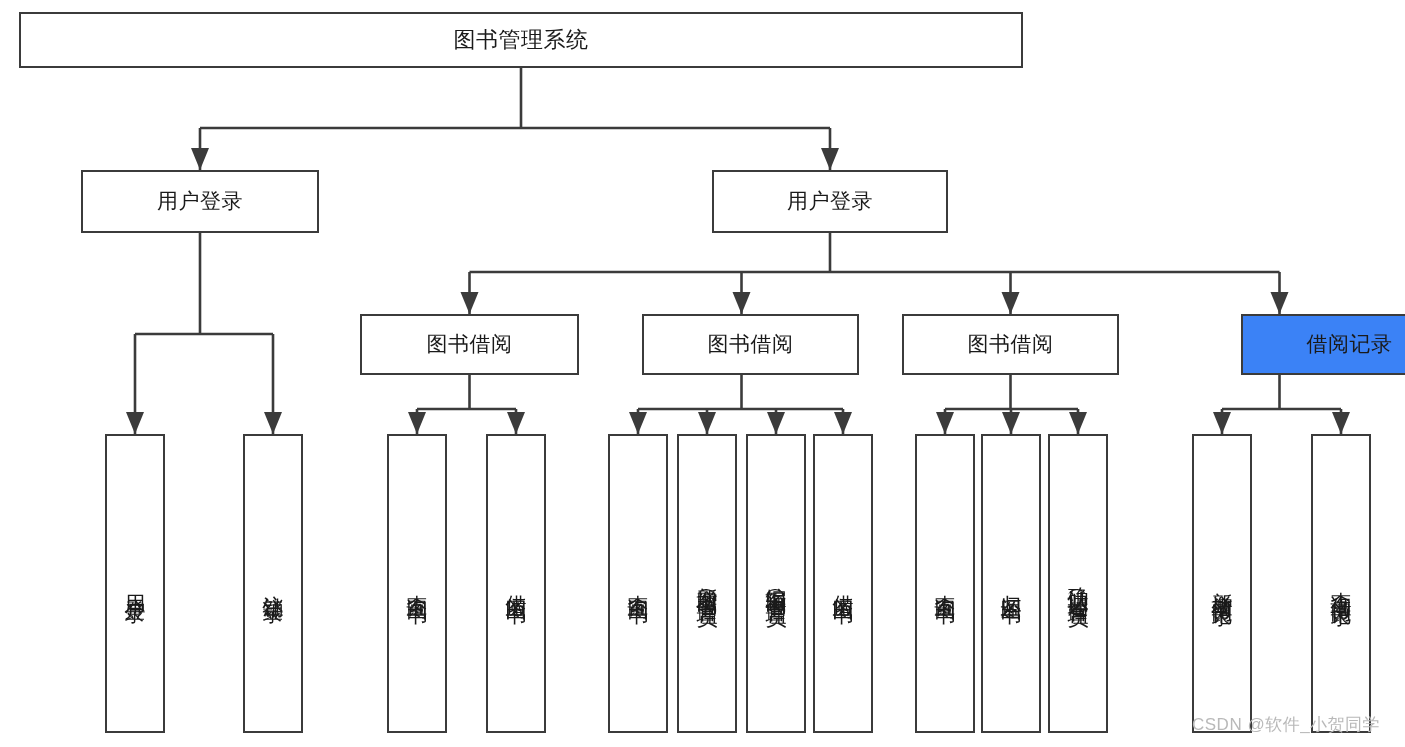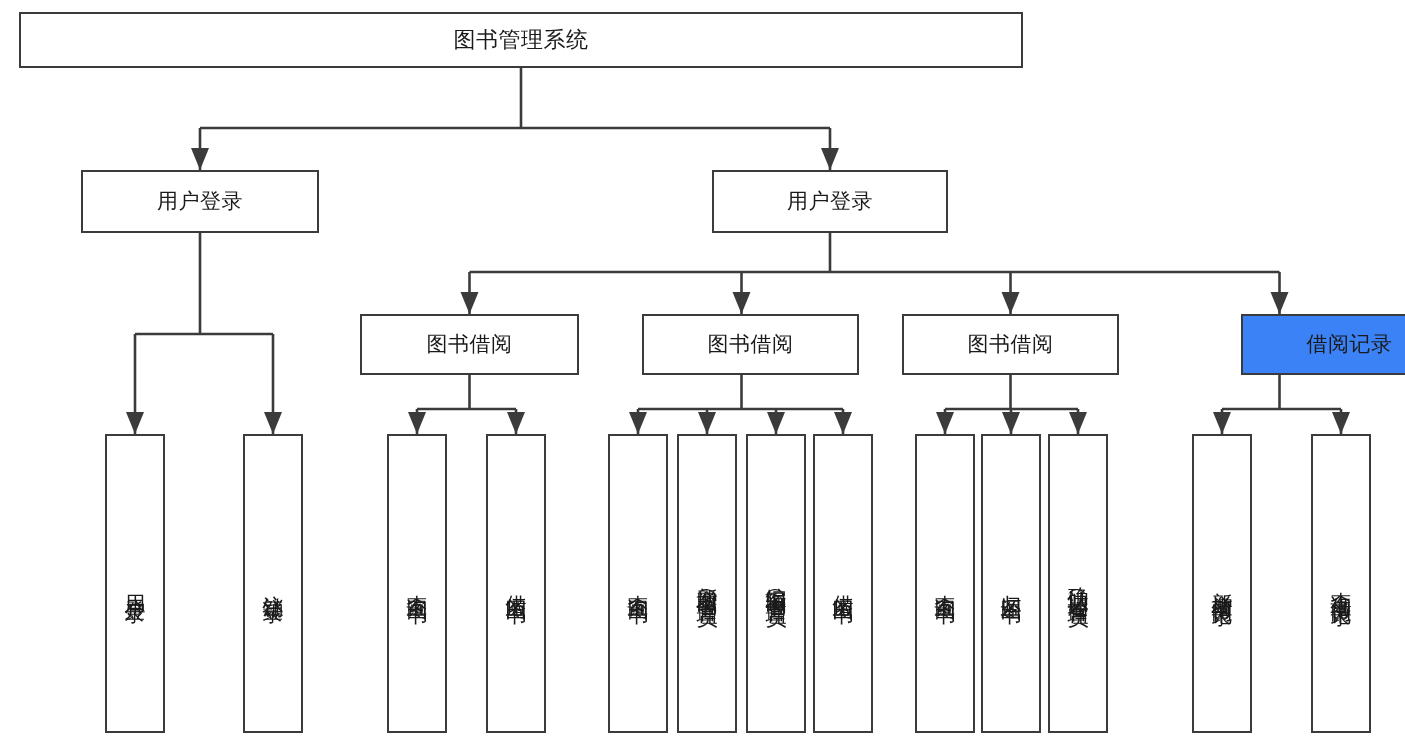--- a/index.html
+++ b/index.html
@@ -181,13 +181,14 @@
     </div>
     <div class="node vertical" id="node-leaf-confirm-return" style="left: 1048px; top: 434px; width: 60px; height: 299px; border-color: rgb(59, 59, 59); background: rgb(255, 255, 255);">
       <span class="node-label" style="color: rgb(26, 26, 26);">确认归还（管理员）</span>
     </div>
     <div class="node vertical" id="node-leaf-add-record" style="left: 1192px; top: 434px; width: 60px; height: 299px; border-color: rgb(59, 59, 59); background: rgb(255, 255, 255);">
       <span class="node-label" style="color: rgb(26, 26, 26);">新增借阅记录</span>
     </div>
     <div class="node vertical" id="node-leaf-query-record" style="left: 1311px; top: 434px; width: 60px; height: 299px; border-color: rgb(59, 59, 59); background: rgb(255, 255, 255);">
       <span class="node-label" style="color: rgb(26, 26, 26);">查询借阅记录</span>
     </div>
+    <div class="watermark" style="left: 1192px; top: 713px; color: rgb(185, 185, 185);">CSDN @软件_小贺同学</div>
 </div>
 
 </body></html>

